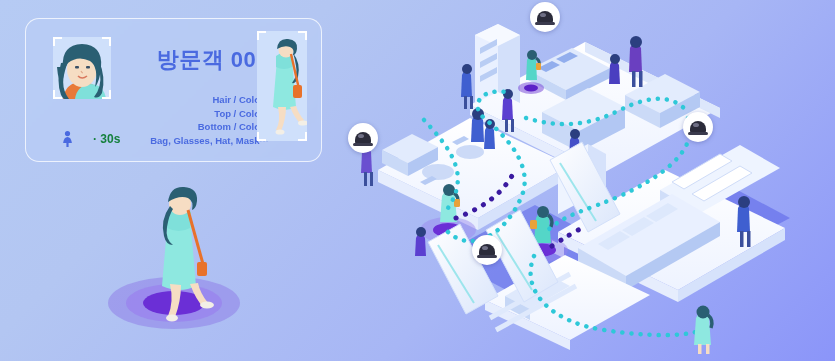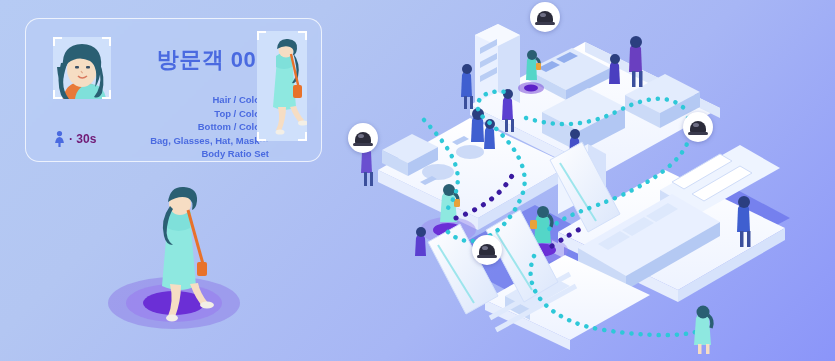--- a/index.html
+++ b/index.html
@@ -23,23 +23,23 @@
     position:absolute; right:52px; top:26px;
     font-size:22px; font-weight:bold; color:#4a6ae0;
     letter-spacing:0.5px; white-space:nowrap;
   }
   .attrs {
     position:absolute; right:52px; top:74px;
     text-align:right; font-size:9.5px; font-weight:bold;
     color:#4a6ae0; line-height:13.5px; white-space:nowrap;
   }
   .meta {
-    position:absolute; left:28px; top:112px;
-    display:flex; align-items:center; gap:4px;
-    font-size:12px; font-weight:bold; color:#701a75;
+    position:absolute; left:36px; top:112px;
+    display:flex; align-items:center; gap:20px;
+    font-size:12px; font-weight:bold; color:#15803d;
   }
 
   
   .thumb { position:absolute; overflow:hidden; }
   .thumb-face { left:27px; top:18px; width:58px; height:62px; background:#cfe0fb; }
   .thumb-body { right:14px; top:12px; width:50px; height:110px; background:#cfe0fb; }
   .bracket { position:absolute; width:9px; height:9px; border:2px solid #ffffff; }
   .bk-tl { left:0; top:0; border-right:none; border-bottom:none; }
   .bk-tr { right:0; top:0; border-left:none; border-bottom:none; }
   .bk-bl { left:0; bottom:0; border-right:none; border-top:none; }
@@ -368,21 +368,20 @@
       <span class="bracket bk-br"></span>
     </div>
 
     <h1 class="card-title">방문객 001</h1>
 
     <div class="attrs">
       <div>Hair / Colors</div>
       <div>Top / Colors</div>
       <div>Bottom / Colors</div>
       <div>Bag, Glasses, Hat, Mask···</div>
-      <div>Body Ratio Set</div>
     </div>
 
     <div class="meta">
       <svg width="11" height="16" viewBox="0 0 11 16">
         <circle cx="5.5" cy="2.6" r="2.6" fill="#4a6ae0"></circle>
         <path d="M5.5,6 q3.6,0 4.4,6 h-8.8 q0.8,-6 4.4,-6z" fill="#4a6ae0"></path>
         <rect x="4.4" y="12" width="2.2" height="4" fill="#4a6ae0"></rect>
       </svg>
       <span>· 30s</span>
     </div>

